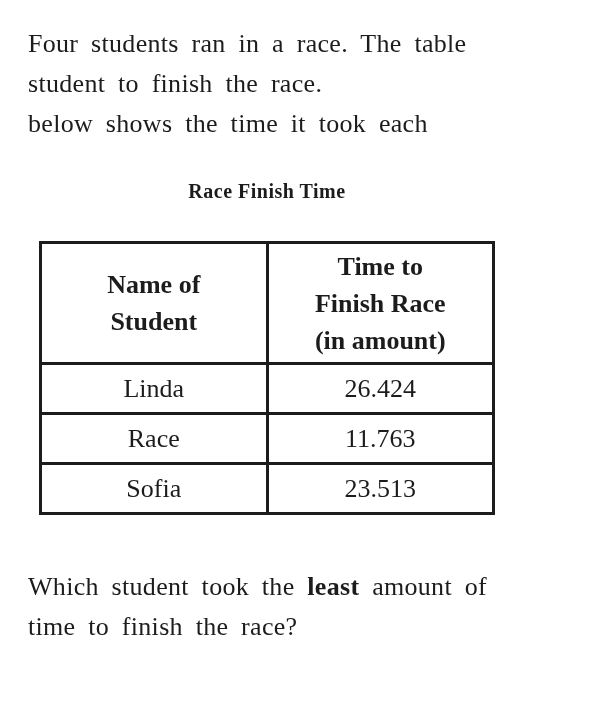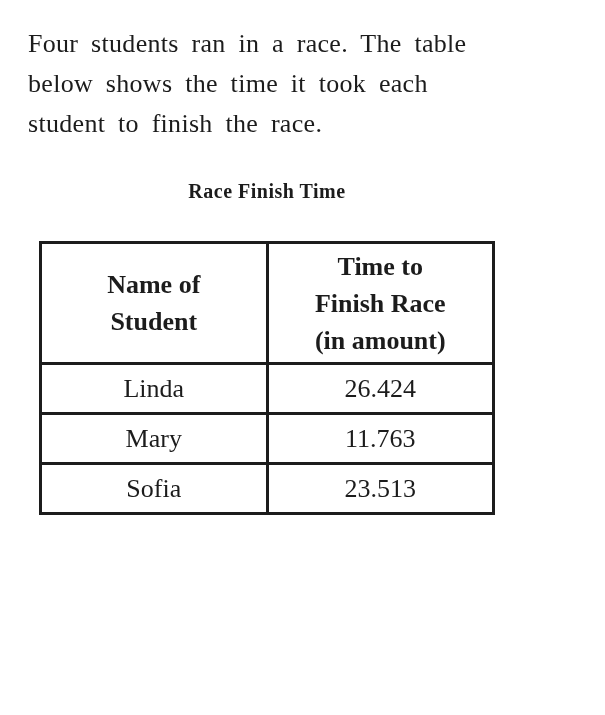--- a/index.html
+++ b/index.html
@@ -68,22 +68,22 @@
     font-weight: bold;
   }
 </style>
 </head>
 <body>
 
 <div class="page">
 
   <div class="intro">
     <div class="text-line">Four students ran in a race. The table</div>
+    <div class="text-line">student to finish the race.</div>
     <div class="text-line">below shows the time it took each</div>
-    <div class="text-line">student to finish the race.</div>
   </div>
 
   <div class="table-title">Race Finish Time</div>
 
   <table class="race-table">
     <thead>
       <tr>
         <th>
           <div>Name of</div>
           <div>Student</div>
@@ -94,24 +94,28 @@
           <div>(in amount)</div>
         </th>
       </tr>
     </thead>
     <tbody>
       <tr>
         <td>Linda</td>
         <td>26.424</td>
       </tr>
       <tr>
-        <td>Mary</td>
+        <td>Race</td>
         <td>11.763</td>
       </tr>
       <tr>
         <td>Sofia</td>
         <td>23.513</td>
       </tr>
     </tbody>
   </table>
 
+  <div class="question">
+    <div class="text-line"><span>Which student took the </span><span class="bold-word">least</span><span> amount of</span></div>
+    <div class="text-line">time to finish the race?</div>
+  </div>
 
 </div>
 
 </body></html>

